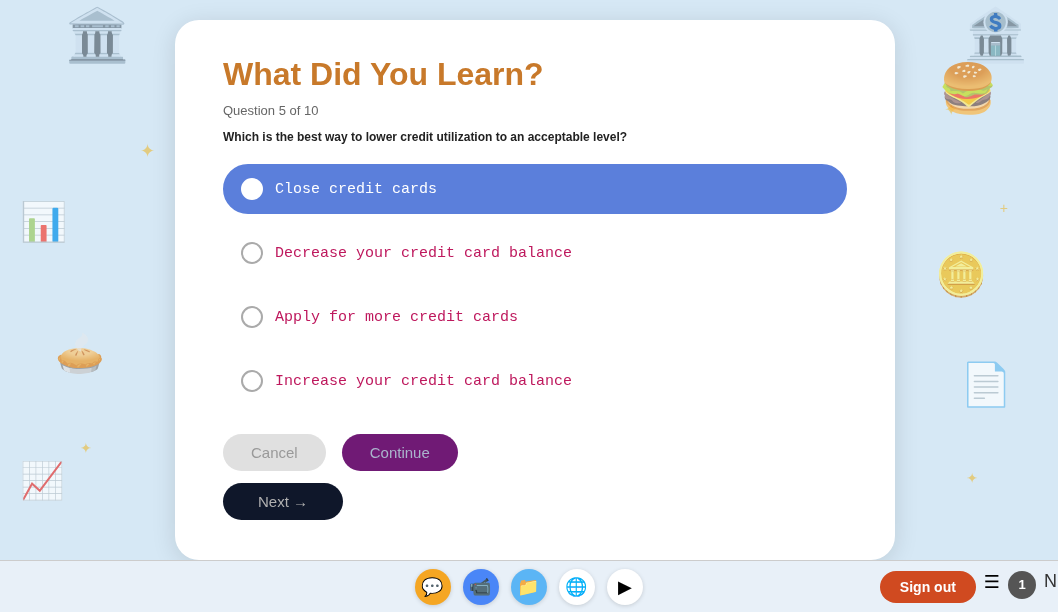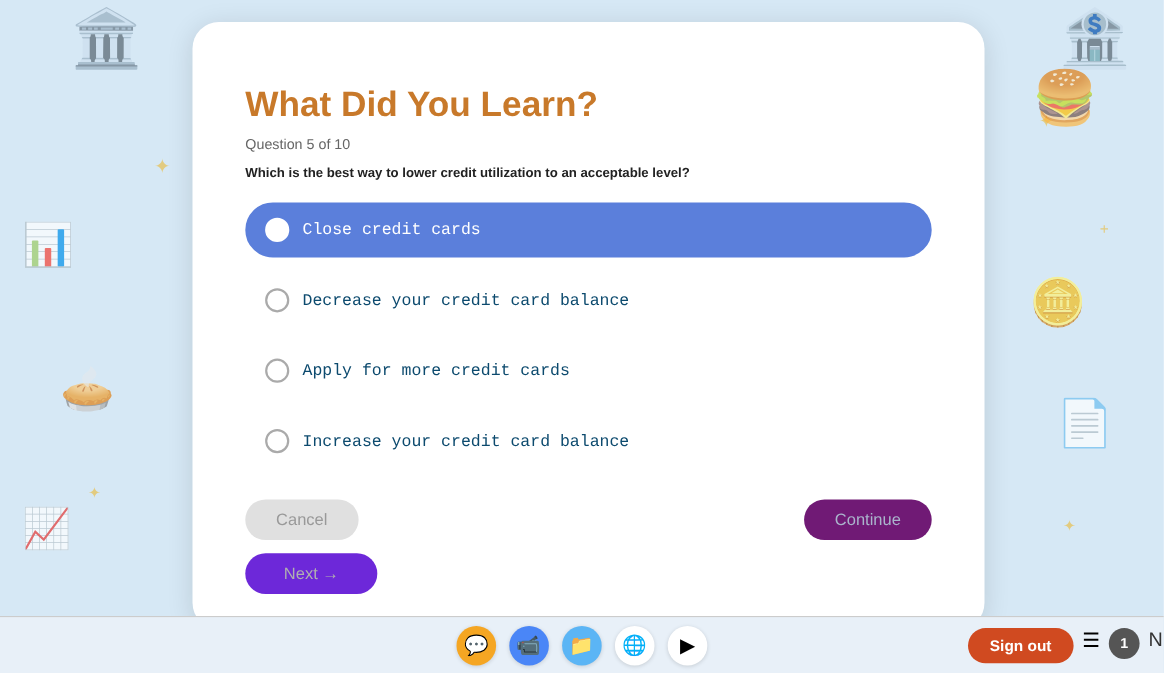--- a/index.html
+++ b/index.html
@@ -29,21 +29,21 @@
 
     
     .card {
       position: absolute;
       top: 20px;
       left: 175px;
       width: 720px;
       min-height: 540px;
       background: white;
       border-radius: 24px;
-      padding: 56px 48px 32px 48px;
+      padding: 36px 48px 32px 48px;
       box-shadow: 0 4px 24px rgba(0,0,0,0.12);
     }
 
     .card-title {
       font-size: 32px;
       font-weight: 700;
       color: #c8792a;
       margin-bottom: 10px;
     }
 
@@ -116,28 +116,27 @@
       background: white;
       display: none;
     }
 
     .option-item.selected .option-radio-inner {
       display: block;
     }
 
     .option-label {
       font-size: 15px;
-      color: #0c4a6e;
+      color: #be185d;
     }
 
     .button-row {
       display: flex;
       gap: 16px;
       margin-bottom: 12px;
-      justify-content: space-between;
     }
 
     .btn {
       padding: 10px 28px;
       border-radius: 30px;
       border: none;
       font-size: 15px;
       font-weight: 500;
       cursor: pointer;
     }
@@ -146,21 +145,21 @@
       background: #e0e0e0;
       color: #999;
     }
 
     .btn-continue {
       background: #701a75;
       color: #aab4cc;
     }
 
     .btn-next {
-      background: #6d28d9;
+      background: #0f172a;
       color: #b0b0b0;
       width: 120px;
     }
 
     
     .taskbar {
       position: absolute;
       bottom: 0;
       left: 0;
       right: 0;

